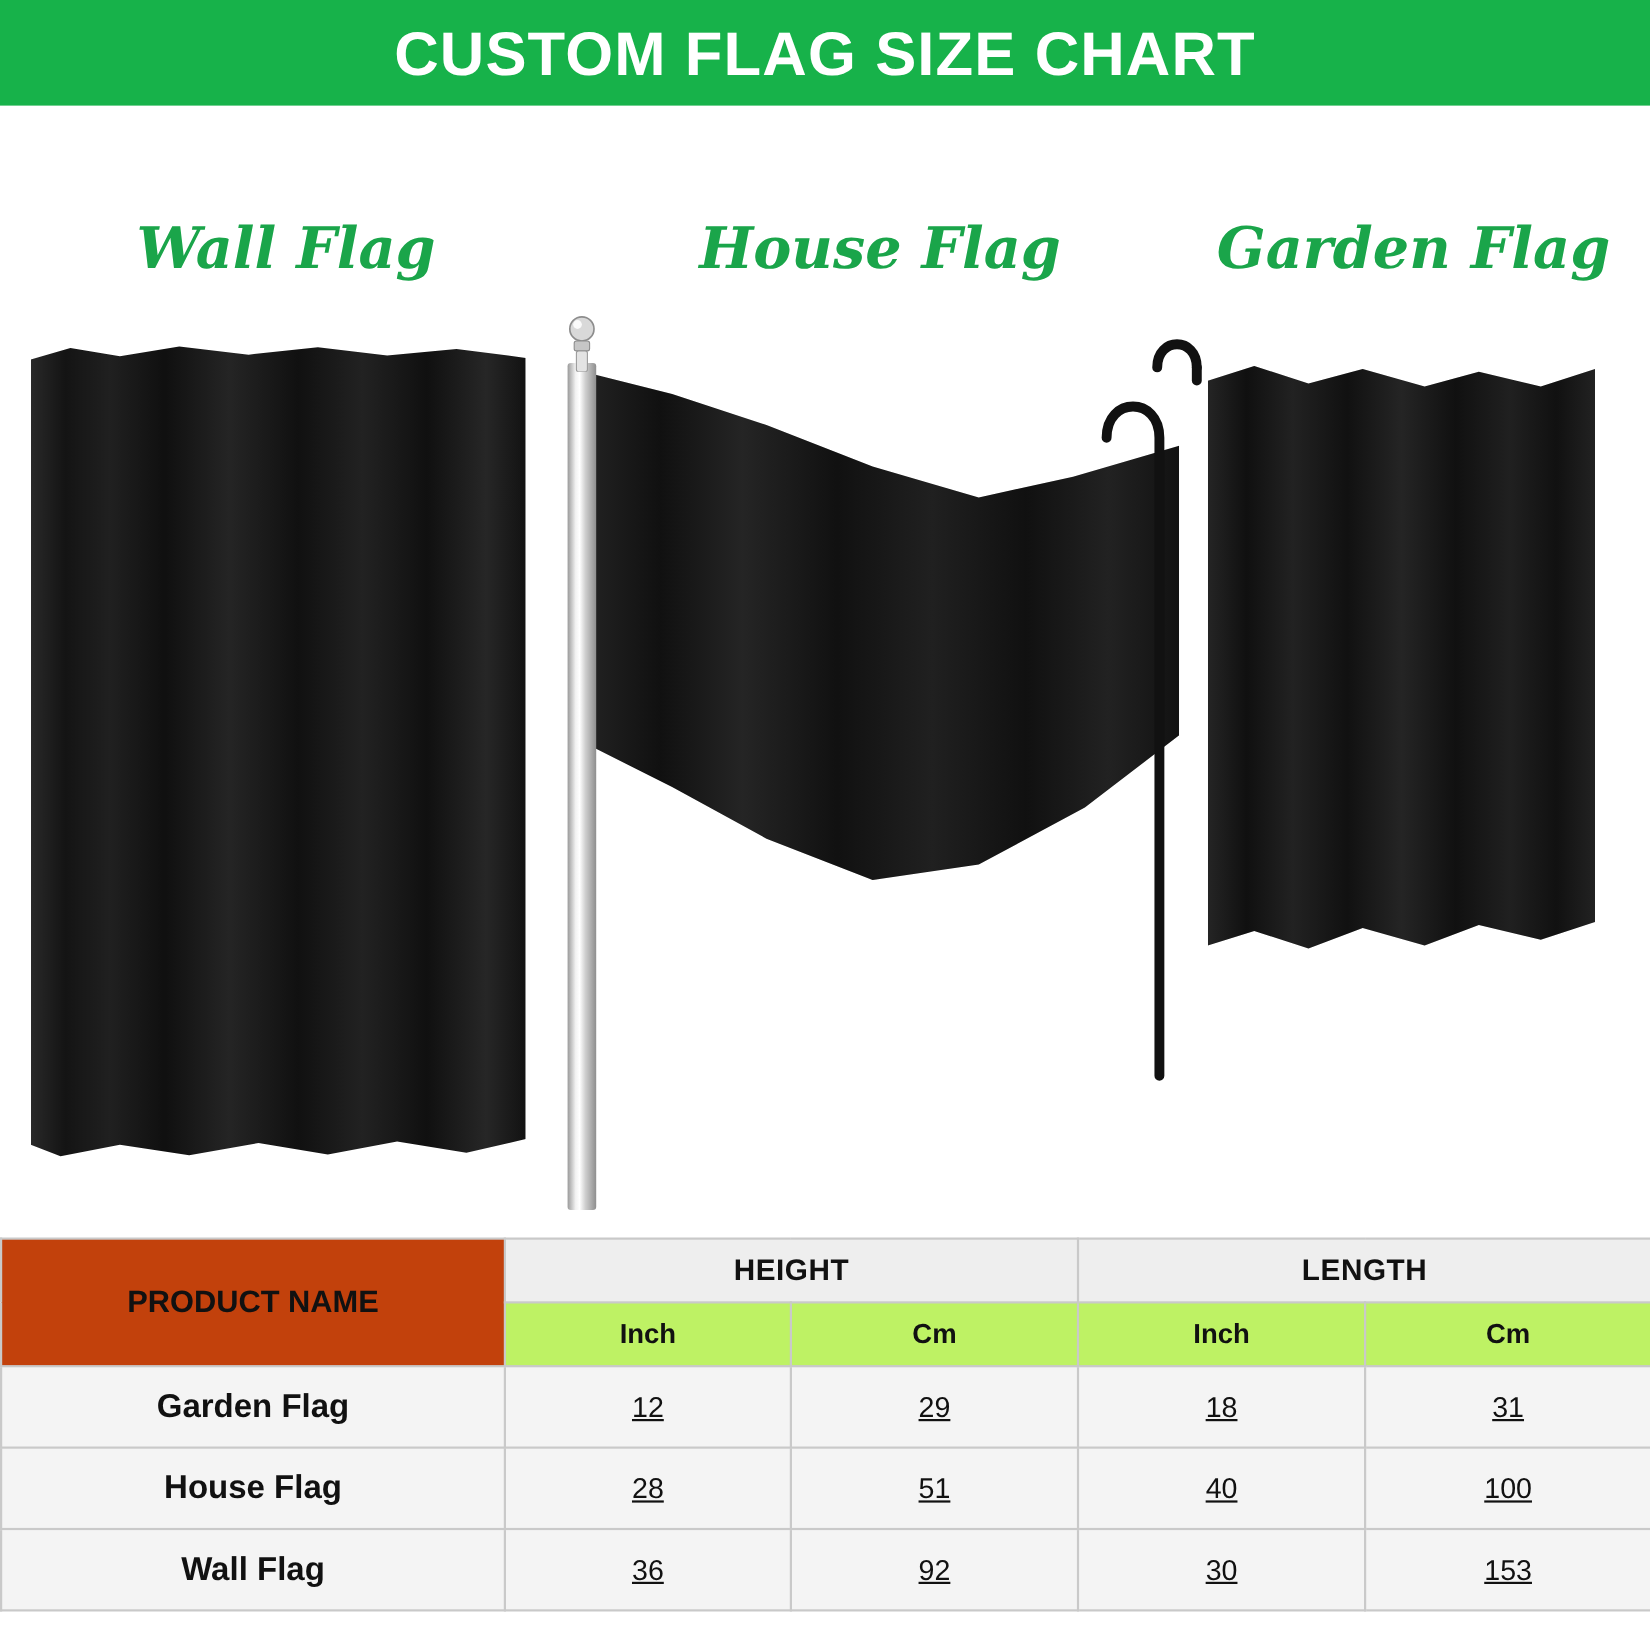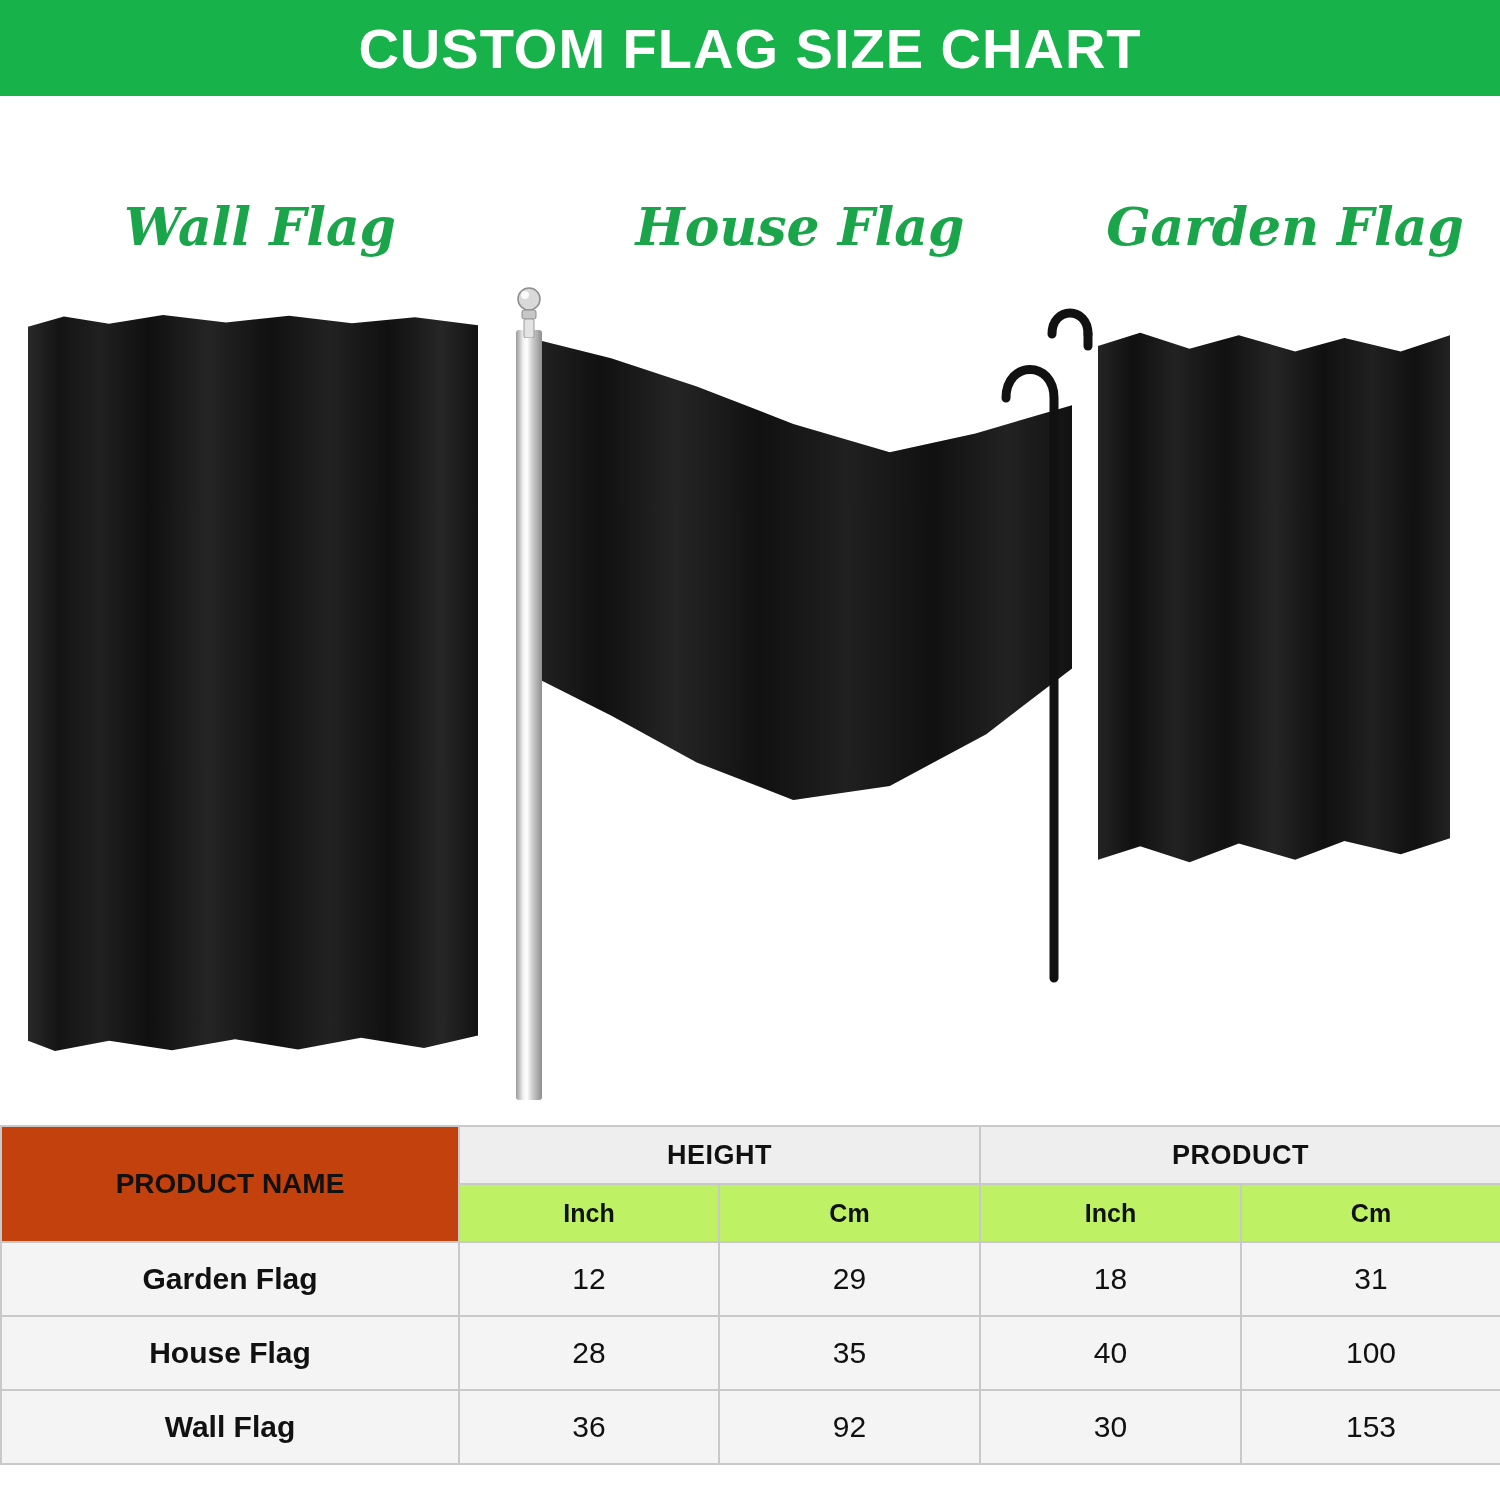--- a/index.html
+++ b/index.html
@@ -177,22 +177,23 @@
     font-size: 28px;
   }
   .row-name {
     background: #f4f4f4;
     font-weight: bold;
     font-size: 30px;
     height: 74px;
   }
   .row-val {
     background: #f4f4f4;
-    font-size: 30px;
+    font-size: 26px;
     height: 74px;
+    text-decoration: underline;
   }
 </style>
 </head>
 <body>
 
 <div id="page">
 
   <div class="header">
     <div class="header-title">CUSTOM FLAG SIZE CHART</div>
   </div>
@@ -228,40 +229,40 @@
       <col style="width:458px">
       <col style="width:260px">
       <col style="width:261px">
       <col style="width:261px">
       <col style="width:260px">
     </colgroup>
     <tbody>
       <tr>
         <td class="name-cell" rowspan="2">PRODUCT NAME</td>
         <td class="hdr-cell" colspan="2">HEIGHT</td>
-        <td class="hdr-cell" colspan="2">PRODUCT</td>
+        <td class="hdr-cell" colspan="2">LENGTH</td>
       </tr>
       <tr>
         <td class="sub-cell">Inch</td>
         <td class="sub-cell">Cm</td>
         <td class="sub-cell">Inch</td>
         <td class="sub-cell">Cm</td>
       </tr>
 
       <tr>
         <td class="row-name">Garden Flag</td>
         <td class="row-val">12</td>
         <td class="row-val">29</td>
         <td class="row-val">18</td>
         <td class="row-val">31</td>
       </tr>
       <tr>
         <td class="row-name">House Flag</td>
         <td class="row-val">28</td>
-        <td class="row-val">35</td>
+        <td class="row-val">51</td>
         <td class="row-val">40</td>
         <td class="row-val">100</td>
       </tr>
       <tr>
         <td class="row-name">Wall Flag</td>
         <td class="row-val">36</td>
         <td class="row-val">92</td>
         <td class="row-val">30</td>
         <td class="row-val">153</td>
       </tr>

